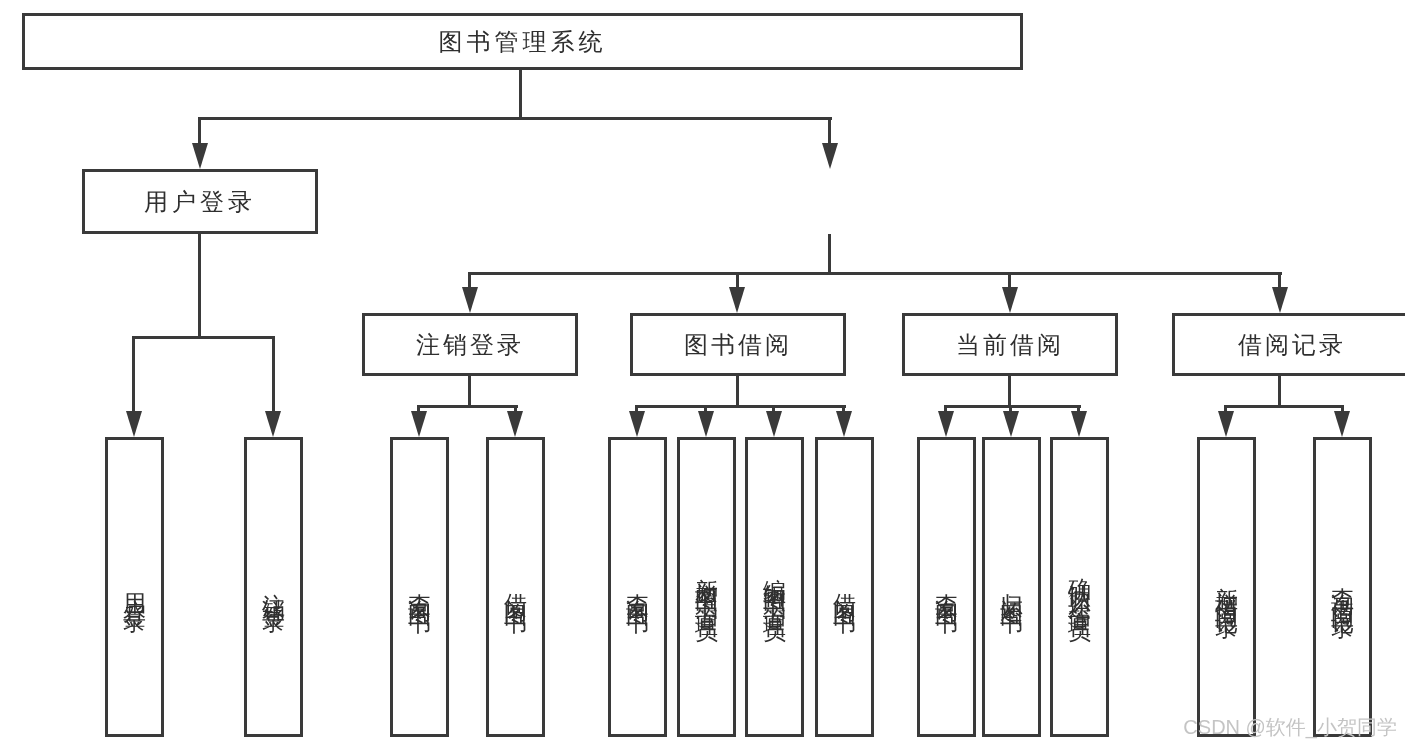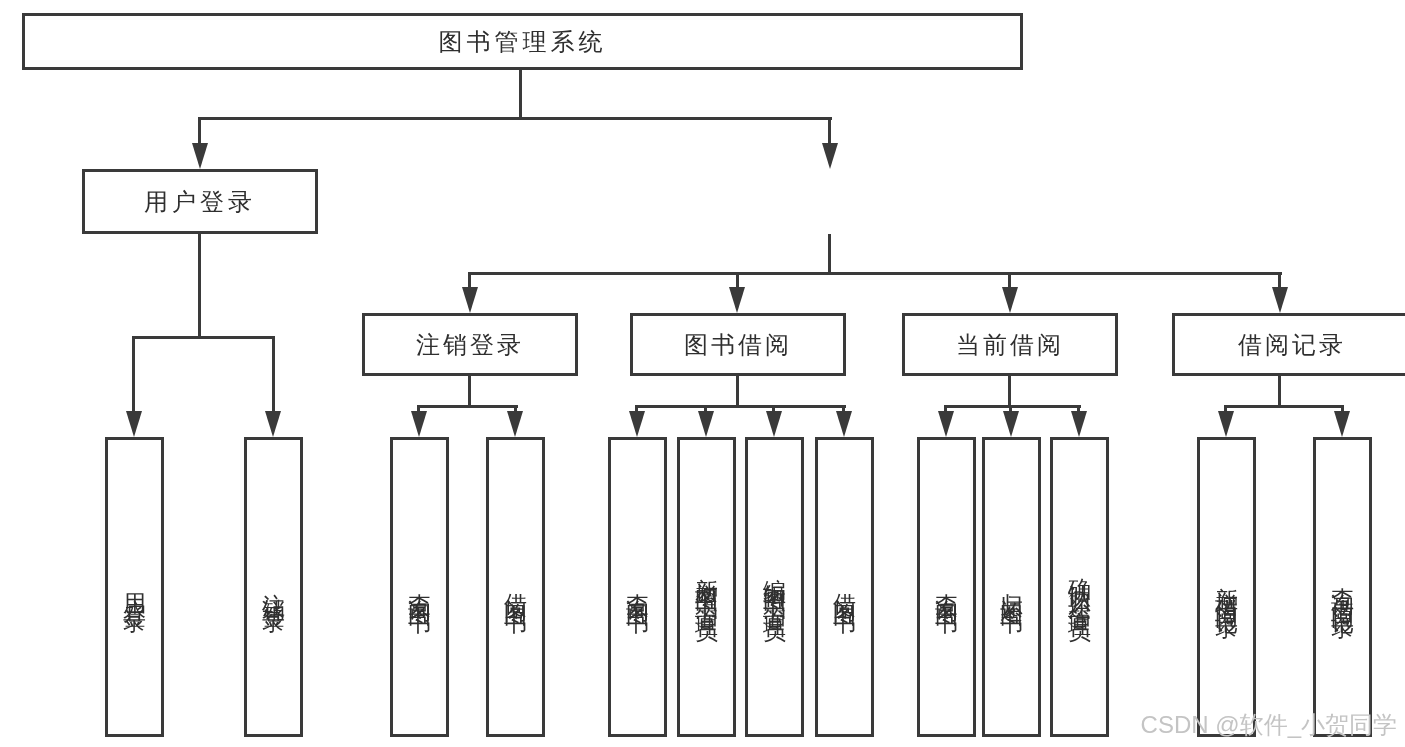--- a/index.html
+++ b/index.html
@@ -28,21 +28,21 @@
   }
   .hline{position:absolute;height:3px;background:var(--line);}
   .vline{position:absolute;width:3px;background:var(--line);}
   .arrow{
     position:absolute;width:0;height:0;
     border-left:8px solid transparent;border-right:8px solid transparent;
     border-top:26px solid var(--line);
   }
   .watermark{
     position:absolute;right:8px;bottom:6px;
-    font-size:24px;color:var(--watermark);white-space:nowrap;
+    font-size:20px;color:var(--watermark);white-space:nowrap;
   }
 </style>
 </head>
 <body>
 
 <div id="canvas">
 
   <div class="box" style="left:22px;top:13px;width:1001px;height:57px;">
     <span class="h-label">图书管理系统</span>
   </div>

